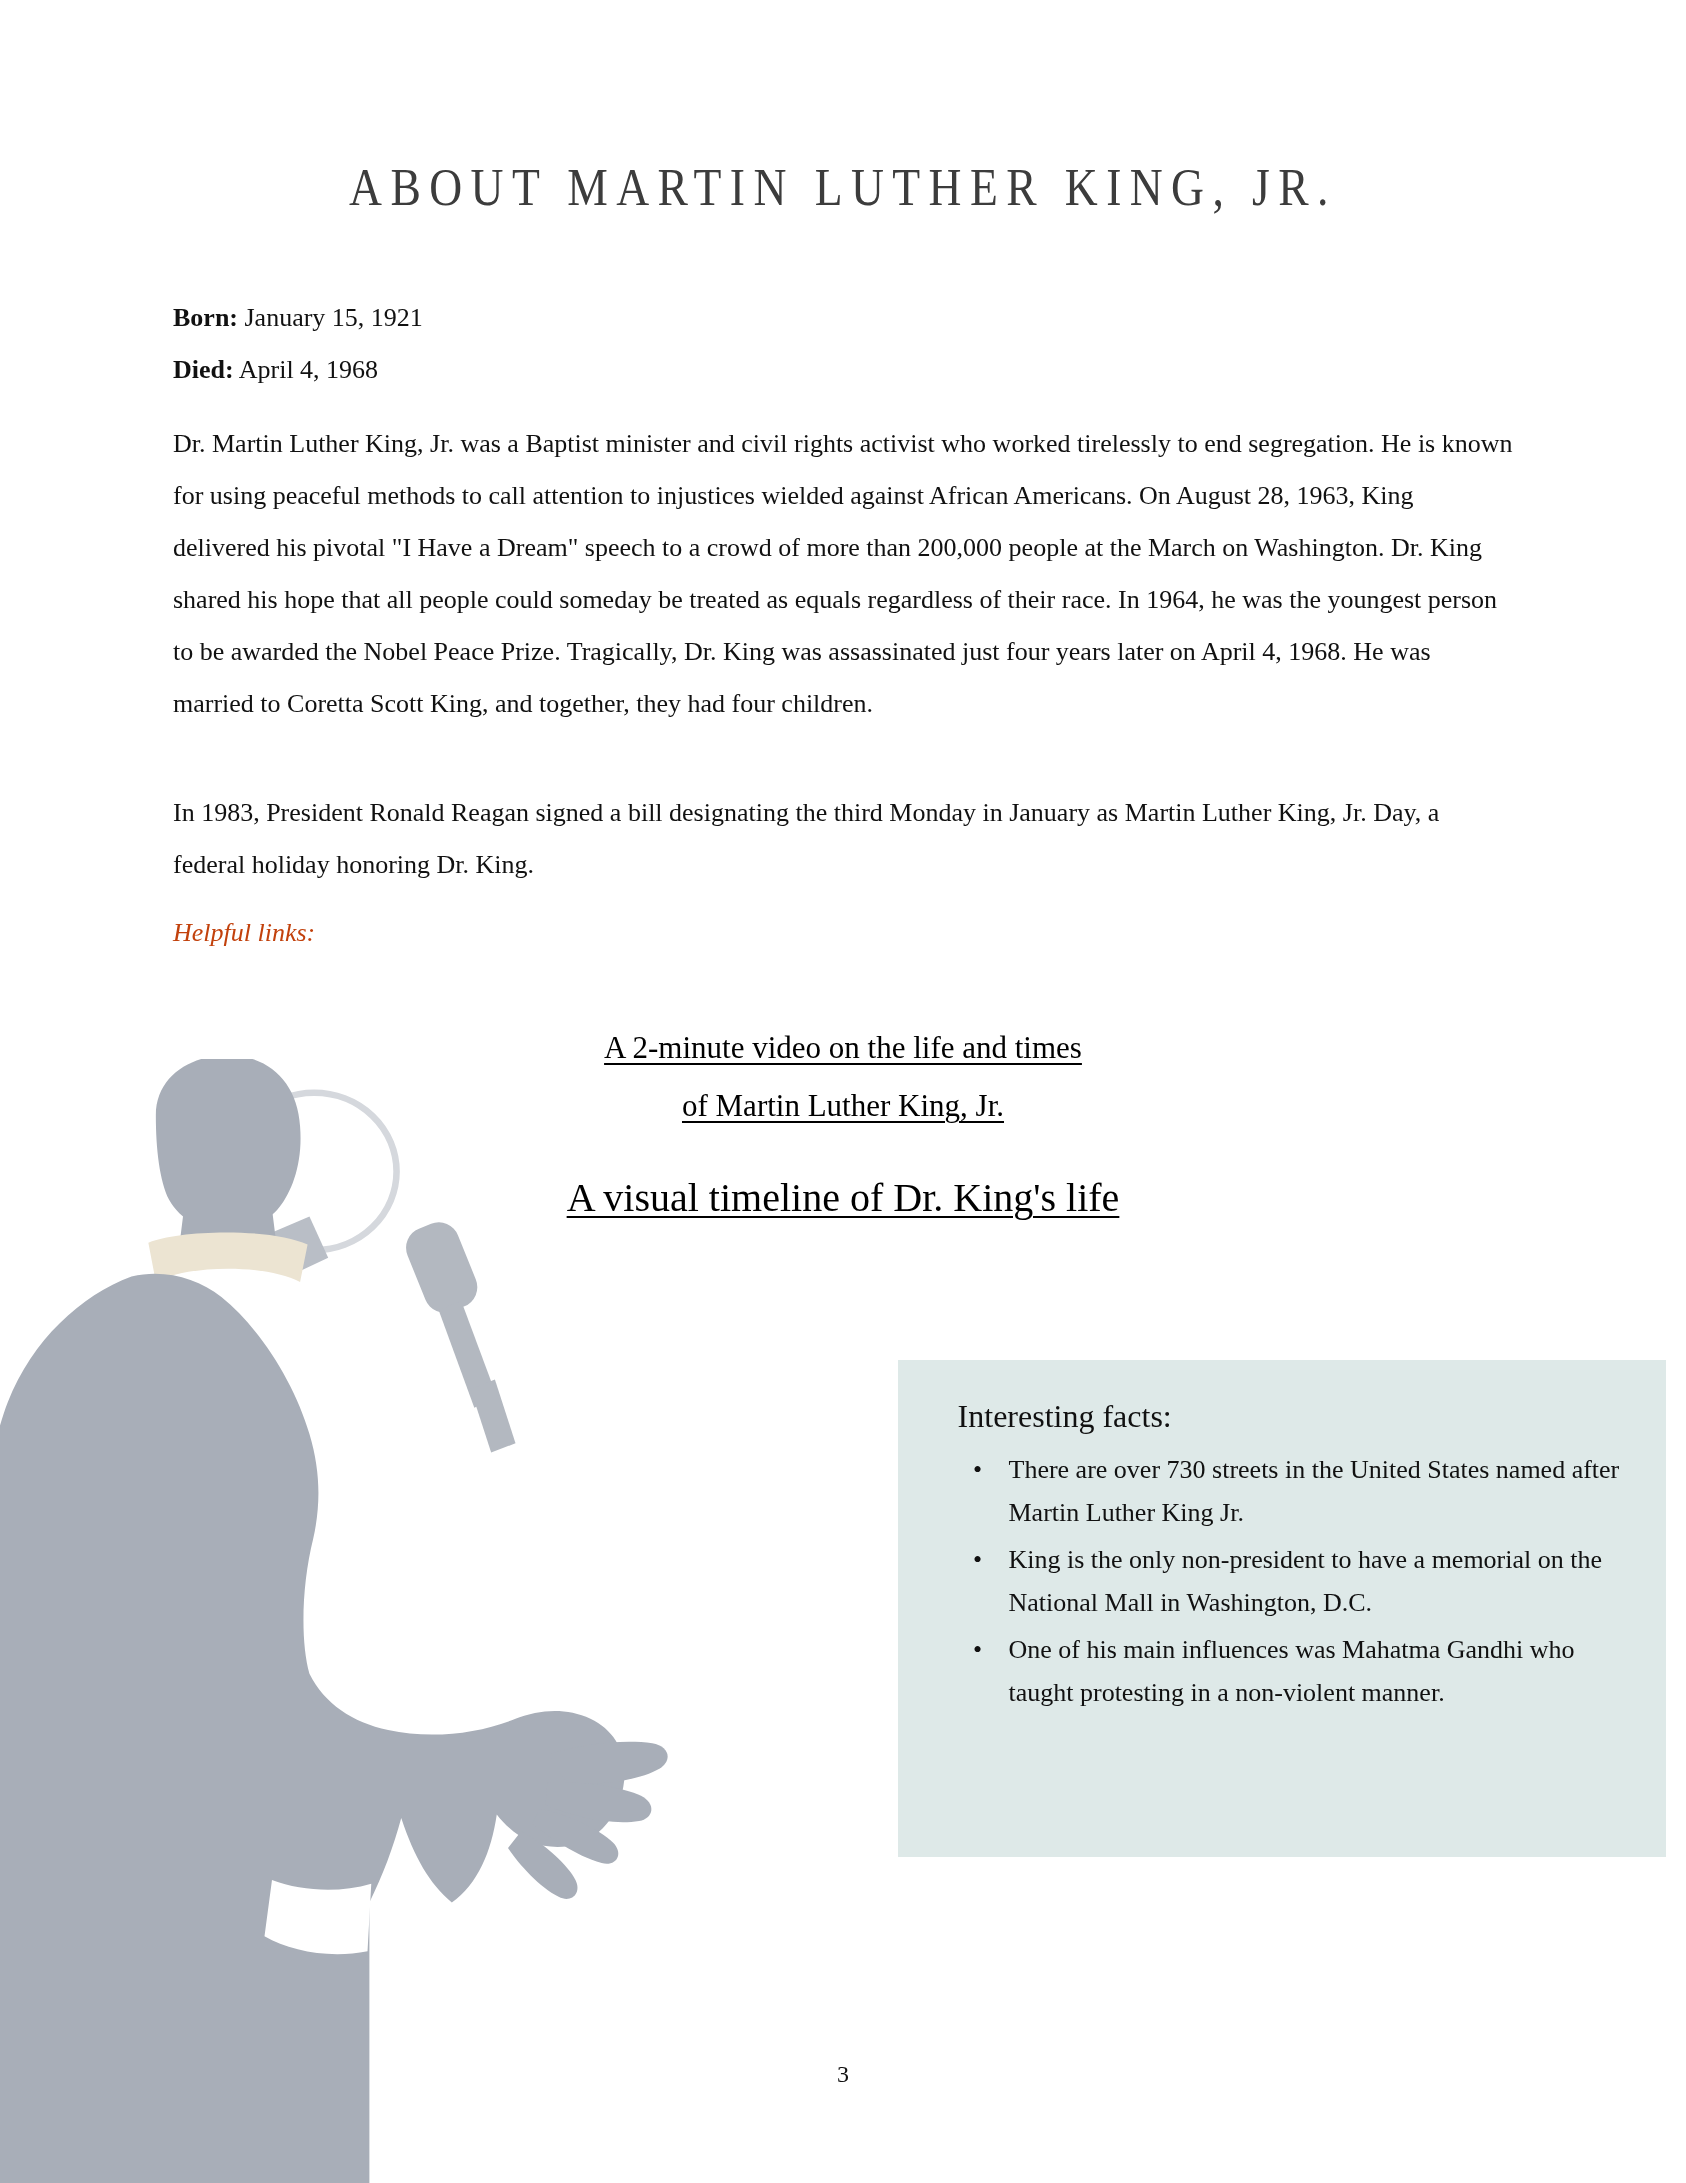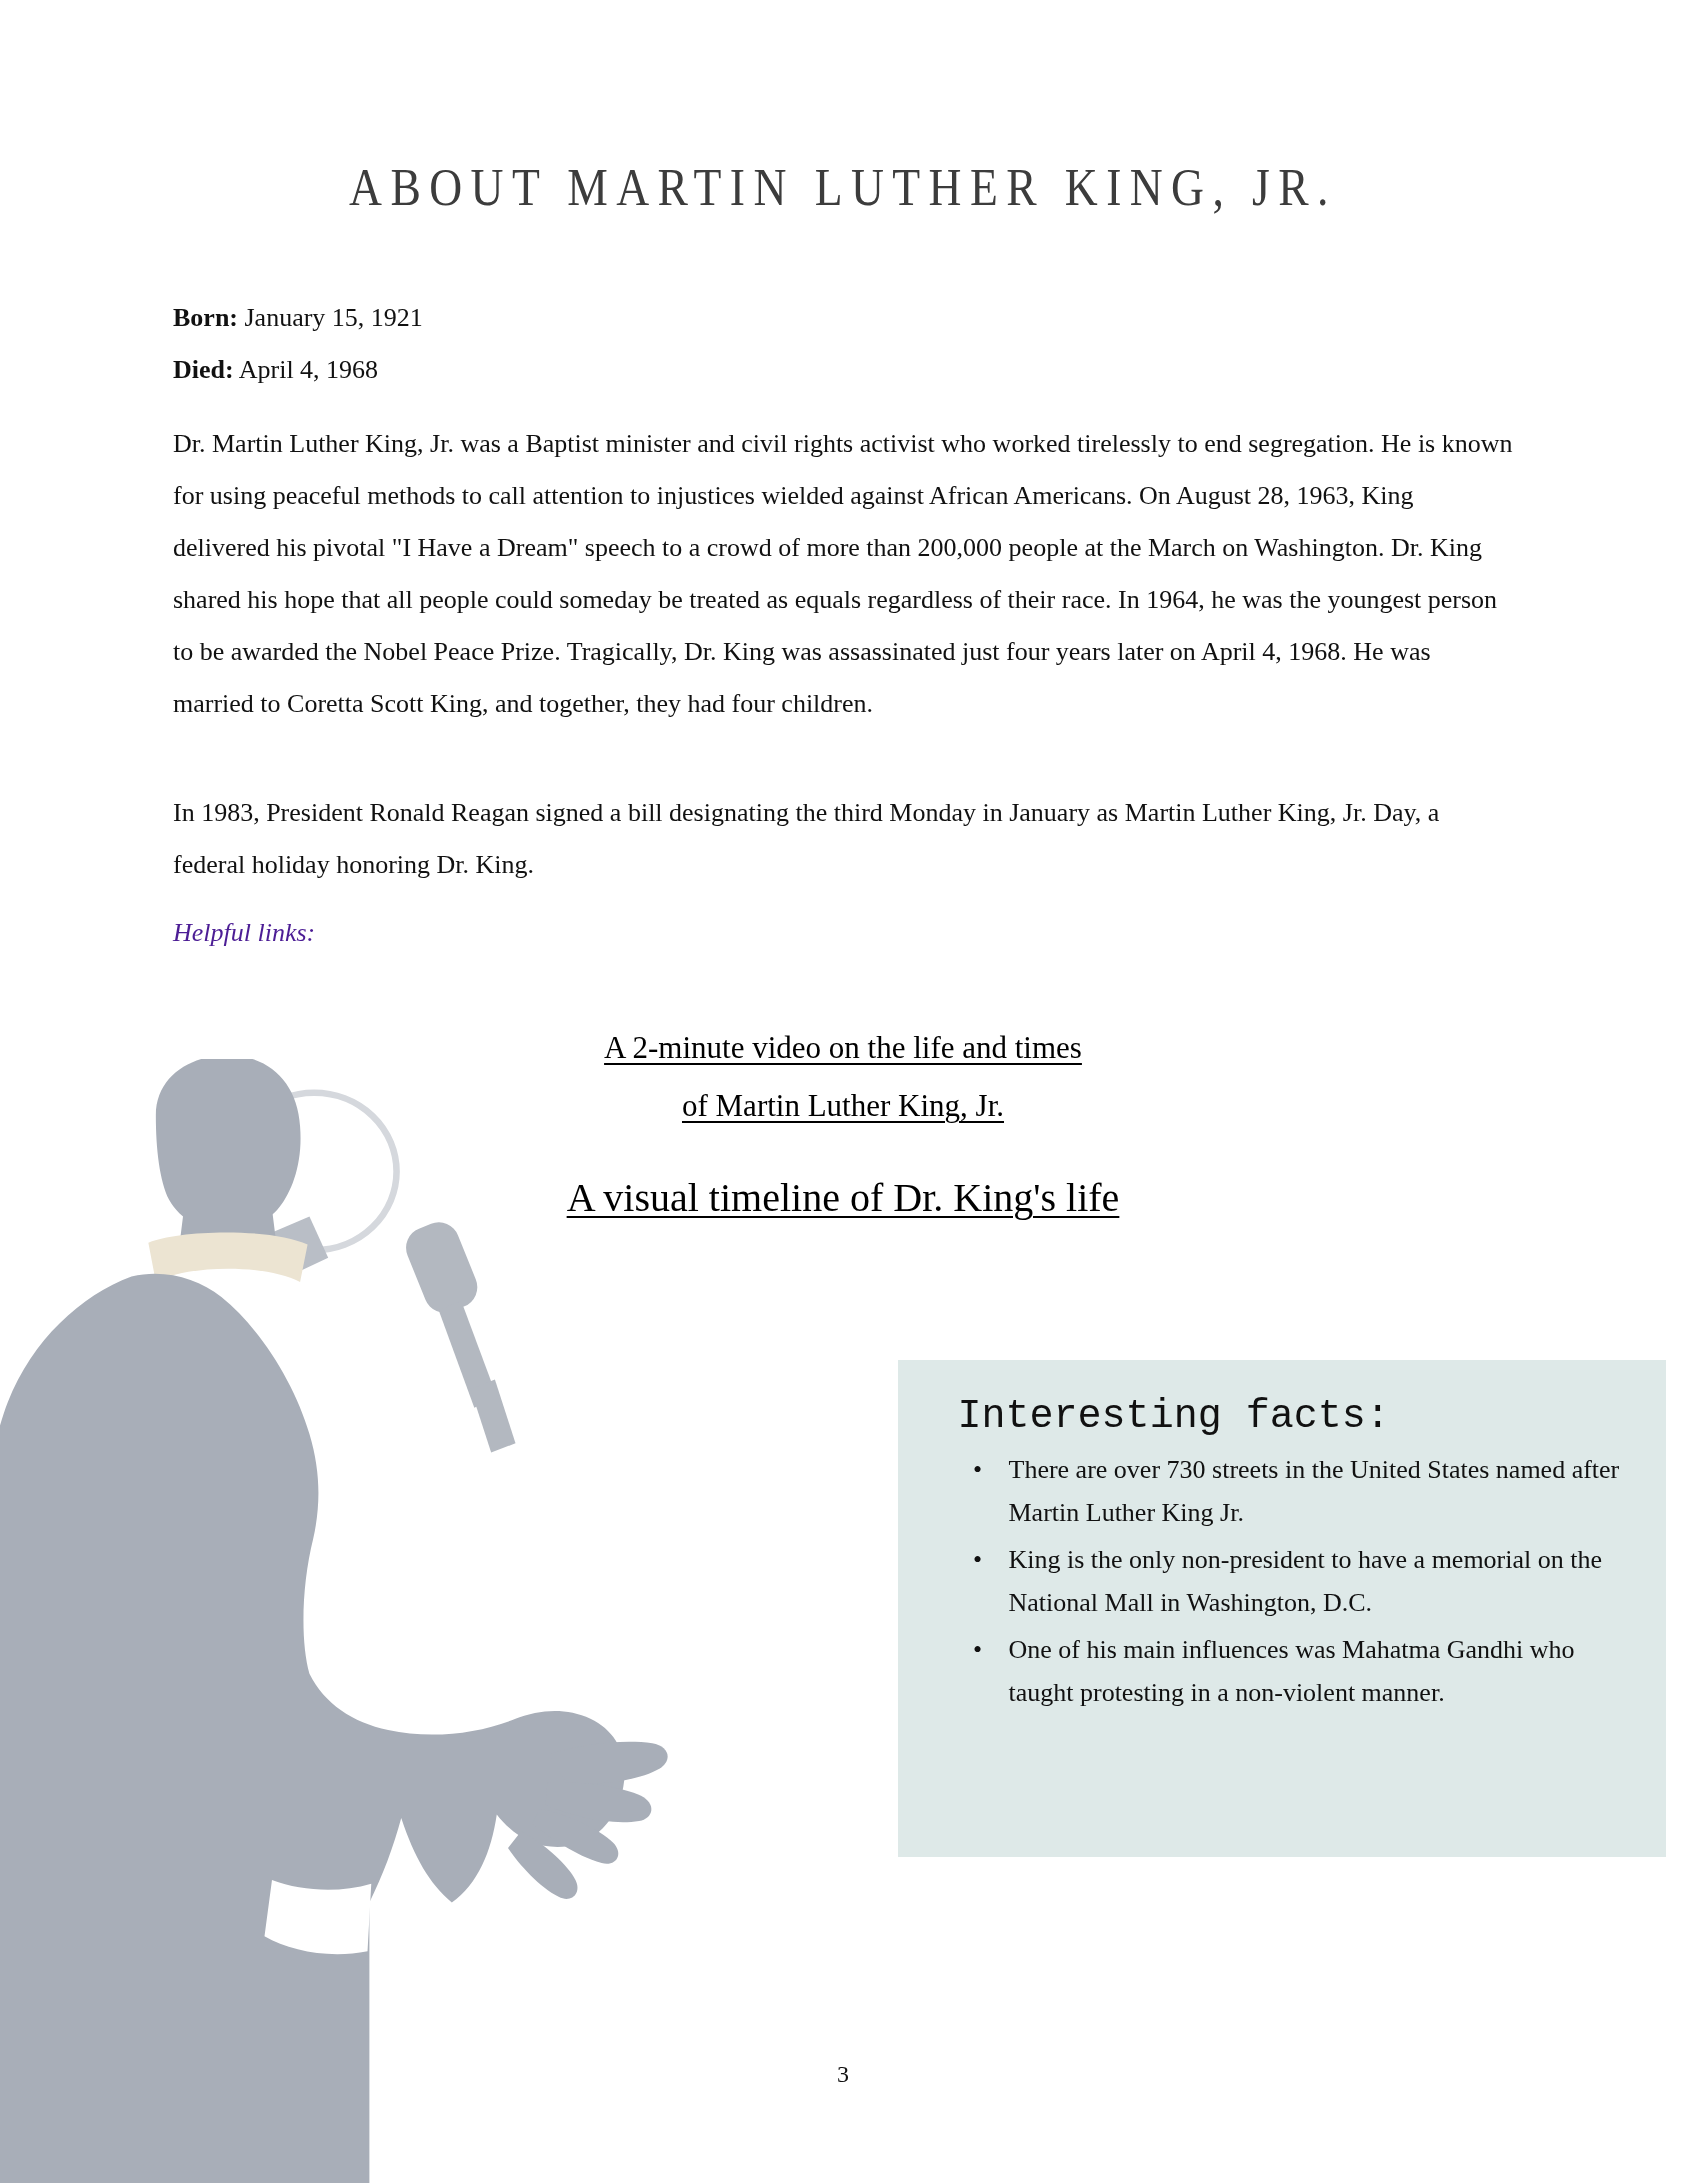--- a/index.html
+++ b/index.html
@@ -74,21 +74,21 @@
 
   #para-1 { top: 418px; }
   #para-2 { top: 787px; }
 
   #helpful-links-label {
     position: absolute;
     left: 173px;
     top: 918px;
     font-size: 26px;
     font-style: italic;
-    color: #4c1d95;
+    color: #c2410c;
     text-align: center;
   }
 
   .links-group {
     position: absolute;
     left: 173px;
     width: 1340px;
     text-align: center;
   }
   #link-video {
@@ -116,25 +116,24 @@
     left: 898px;
     top: 1360px;
     width: 768px;
     height: 497px;
     background: #dee9e8;
     z-index: 4;
     box-sizing: border-box;
     padding: 36px 28px 19px 54px;
   }
   #facts-title {
-    font-size: 40px;
+    font-size: 32px;
     line-height: 41px;
     color: #111111;
     margin: 0 0 11.2px 5.6px;
-    font-family: Liberation Mono, monospace;
   }
   #facts-list {
     margin: 0;
     padding: 0 0 0 49px;
     list-style: none;
     font-size: 26px;
     line-height: 43px;
     color: #111111;
   }
   #facts-list li {

